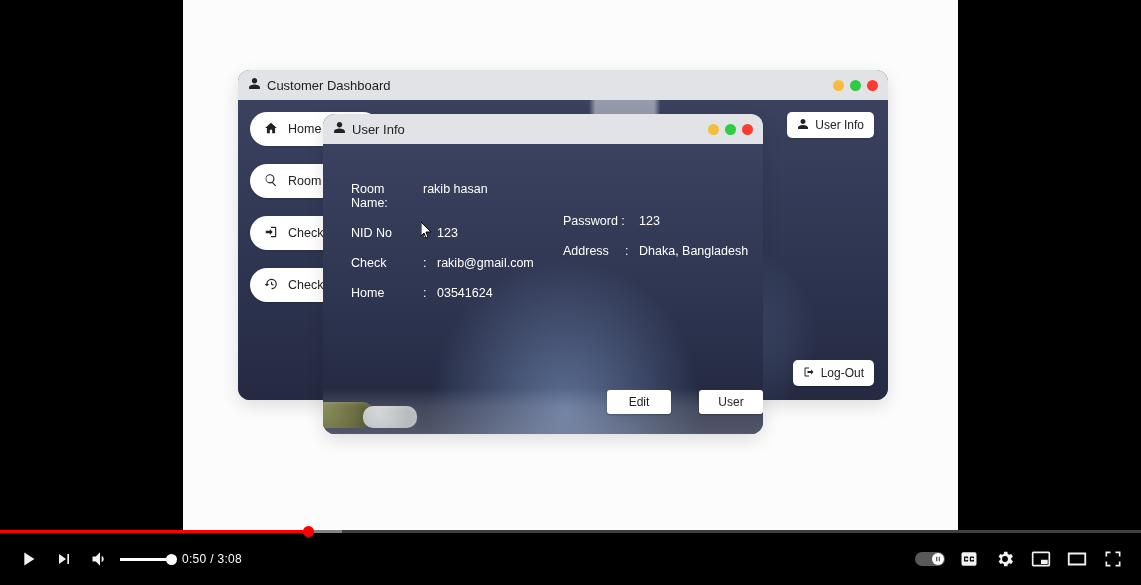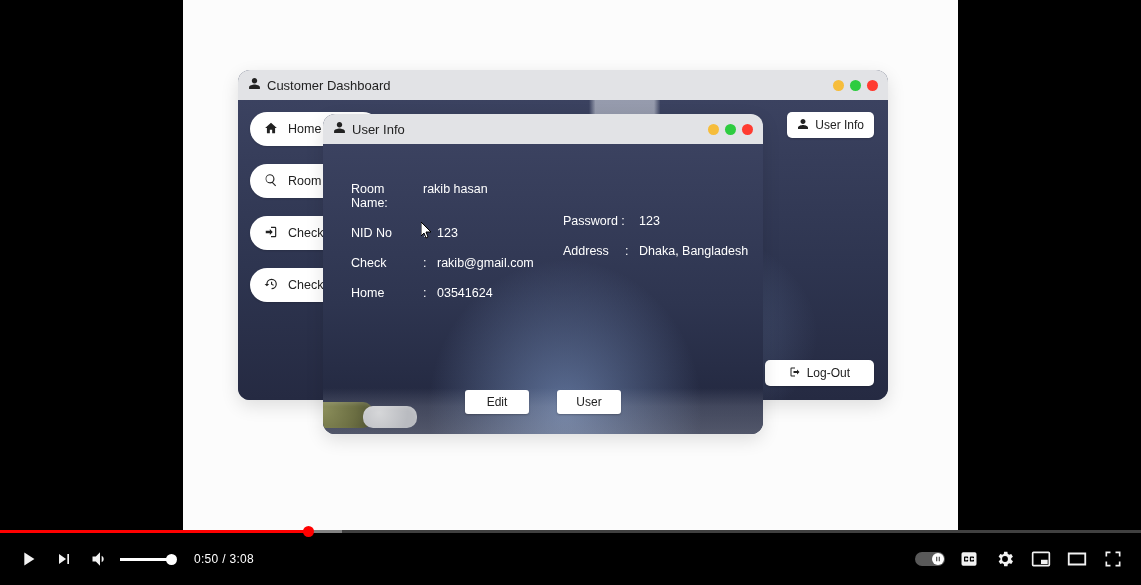--- a/index.html
+++ b/index.html
@@ -37,21 +37,21 @@
   }
   .ytbar .spacer { flex: 1; }
   .yt-btn {
     width: 36px; height: 36px; display: flex; align-items: center; justify-content: center;
     cursor: pointer; opacity: 0.95;
   }
   .yt-btn svg { fill: #fff; }
   .vol-track { width: 52px; height: 3px; background: rgba(255,255,255,0.4); margin: 0 6px 0 2px; position: relative; }
   .vol-fill { position:absolute; left:0; top:0; height:3px; background:#fff; width:100%; }
   .vol-knob { position:absolute; right:-5px; top:-4px; width:11px; height:11px; border-radius:50%; background:#fff; }
-  .yt-time { margin-left: 16px; letter-spacing: .3px; }
+  .yt-time { margin-left: 4px; letter-spacing: .3px; }
 
   .autoplay-pill {
     width: 30px; height: 14px; border-radius: 8px; background: rgba(255,255,255,0.35);
     position: relative; margin: 0 6px;
   }
   .autoplay-pill .dot {
     position:absolute; right:1px; top:1px; width:12px; height:12px; border-radius:50%;
     background:#fff; display:flex; align-items:center; justify-content:center;
   }
   .autoplay-pill .dot svg { width:8px; height:8px; }
@@ -99,21 +99,21 @@
     position:absolute; right:14px; top:12px;
     background:#fff; color:#222; height:26px; border-radius:5px;
     display:flex; align-items:center; padding:0 10px; font-size:12px; gap:6px;
     box-shadow: 0 1px 2px rgba(0,0,0,0.2);
   }
   .top-right-btn svg { width:12px; height:12px; fill:#222; }
 
   .logout-btn {
     position:absolute; right:14px; bottom:14px;
     background:#fff; color:#222; height:26px; border-radius:5px;
-    display:flex; align-items:center; padding:0 24px; font-size:12px; gap:6px;
+    display:flex; align-items:center; padding:0 10px; font-size:12px; gap:6px;
     box-shadow: 0 1px 2px rgba(0,0,0,0.2);
   }
   .logout-btn svg{ width:12px;height:12px;fill:#222;}
 
   
   .win-info {
     left: 140px; top: 114px; width: 440px; height: 320px;
     background: #2e3550;
   }
   .info-body {
@@ -123,21 +123,21 @@
       linear-gradient(180deg, #3b4260 0%, #2e3550 55%, #20253c 100%);
     color:#fff; font-size:12.5px;
   }
   .fields-left { position:absolute; left:28px; top:38px; }
   .fields-right { position:absolute; left:240px; top:70px; }
   .frow { display:flex; margin-bottom:16px; }
   .flabel { width:72px; }
   .fcolon { width:14px; }
   .fval { }
 
-  .modal-btns { position:absolute; left:0; right:0; bottom:20px; display:flex; justify-content:center; gap:28px; }
+  .modal-btns { position:absolute; left:0; right:0; bottom:20px; display:flex; justify-content:flex-end; gap:28px; }
   .mbtn {
     background:#fff; color:#222; border:none; height:24px; width:64px;
     border-radius:3px; font-size:12px; cursor:pointer;
     box-shadow: 0 1px 2px rgba(0,0,0,0.25);
   }
 
   .cursor-arrow {
     position:absolute; width:12px; height:18px; pointer-events:none;
   }
 

